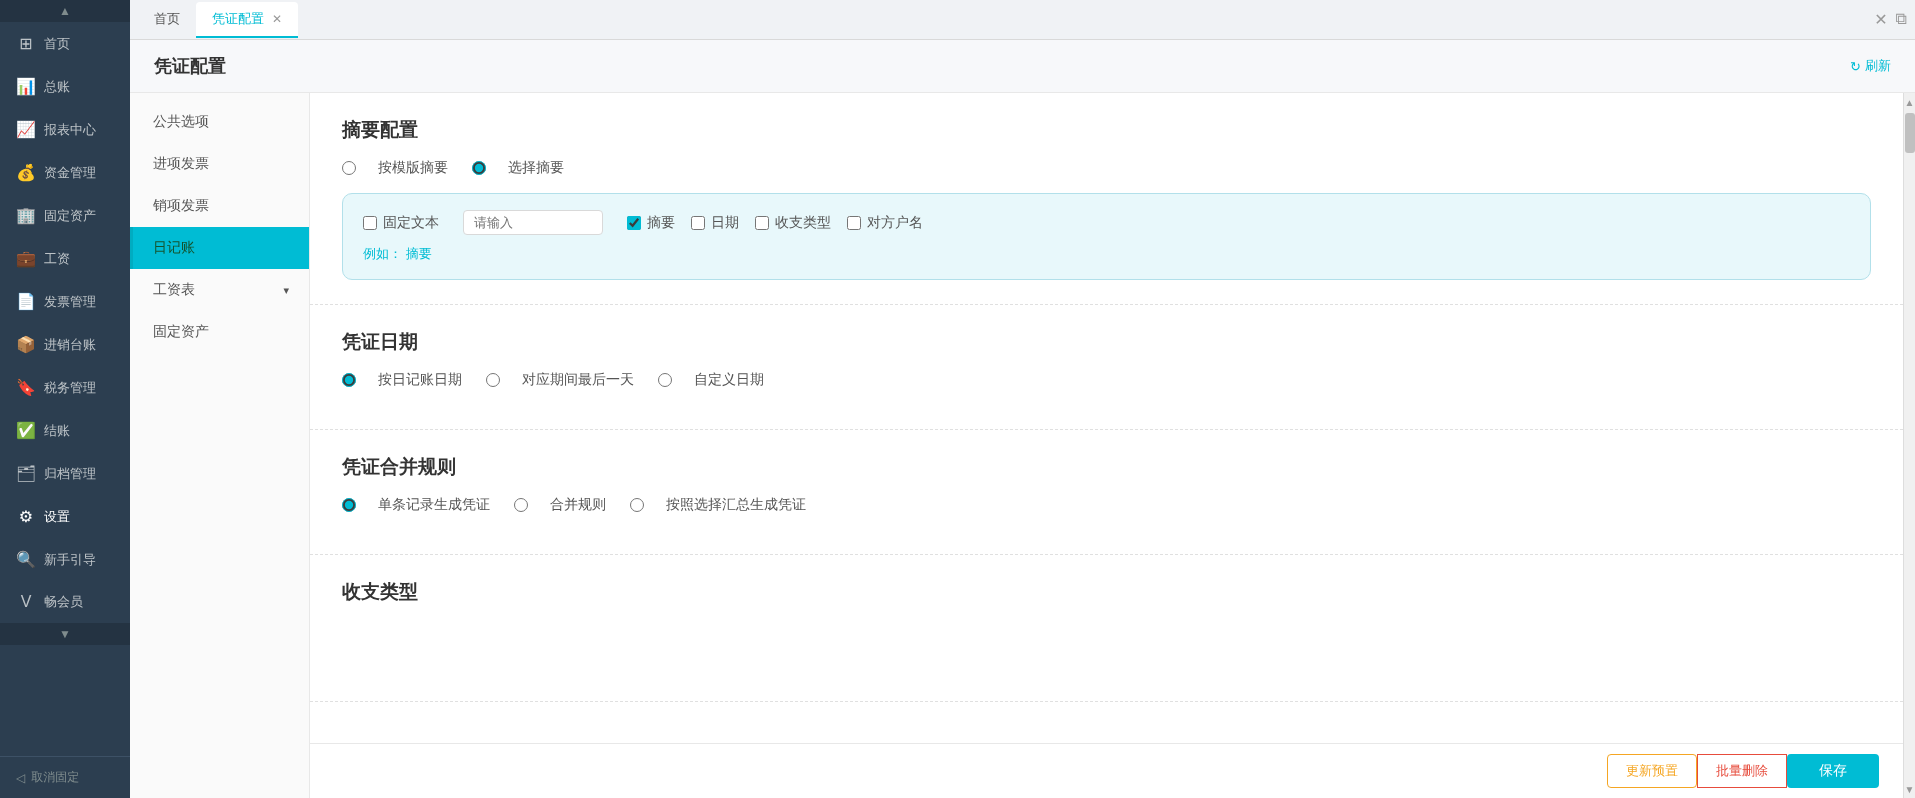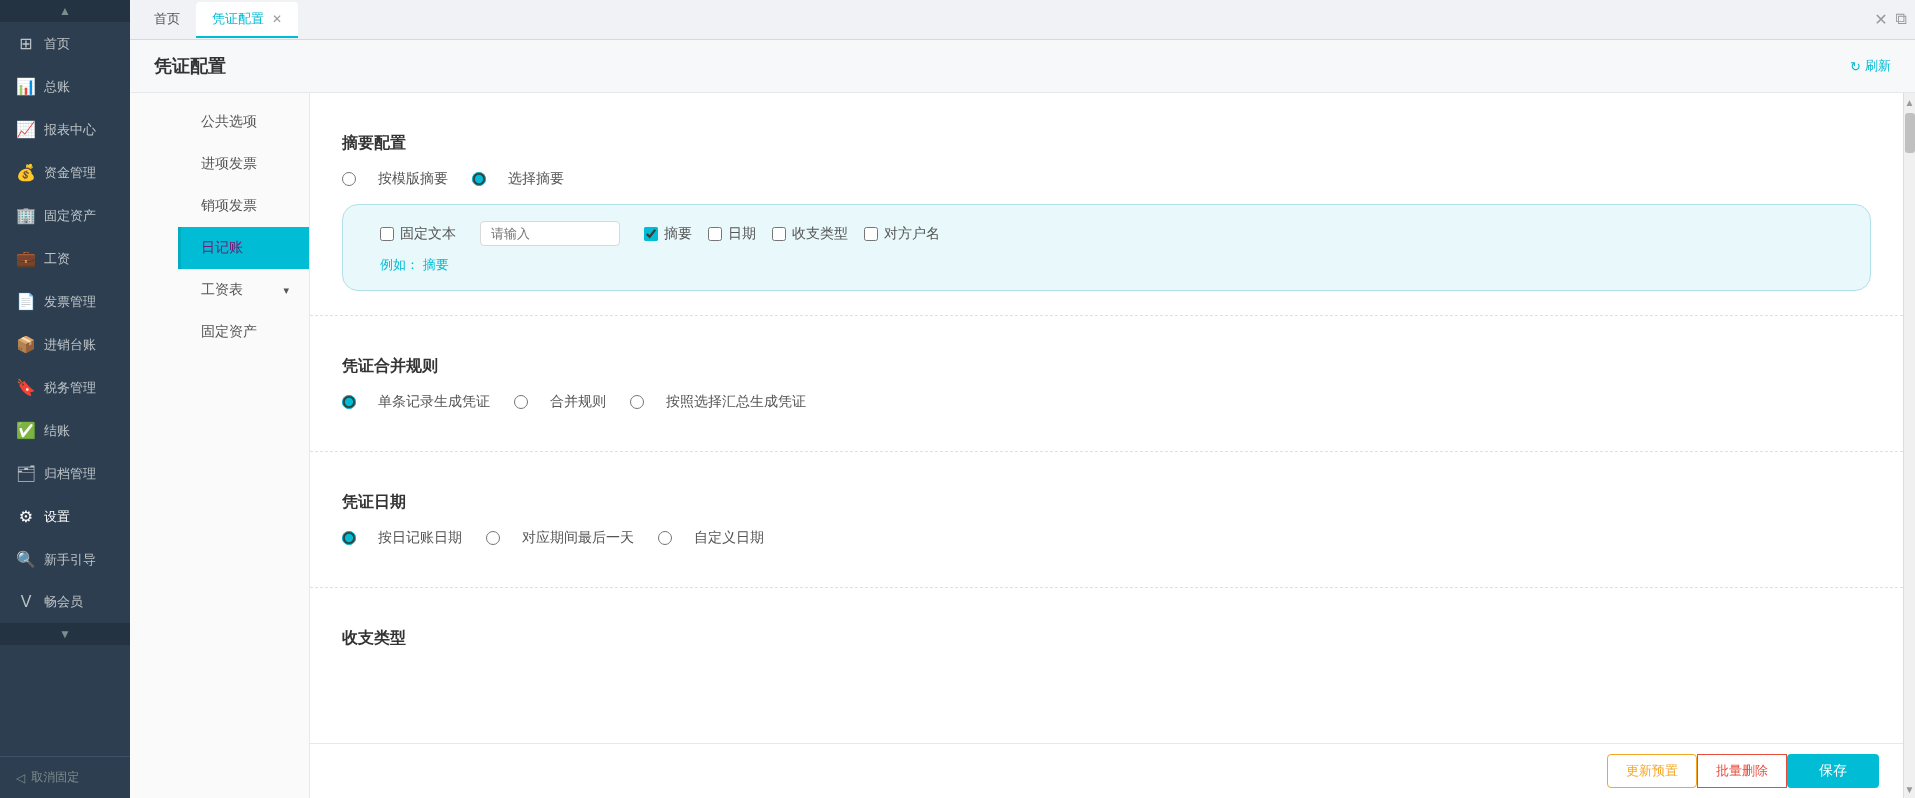--- a/index.html
+++ b/index.html
@@ -124,58 +124,56 @@
       font-size: 13px;
     }
 
     
     .left-nav {
       width: 180px;
       background: #fafafa;
       border-right: 1px solid #e8e8e8;
       flex-shrink: 0;
       padding-top: 8px;
-      padding-left: 48px;
     }
     .left-nav-item {
       display: flex;
       align-items: center;
       justify-content: space-between;
       padding: 12px 20px;
       cursor: pointer;
       color: #555;
       font-size: 14px;
       border-left: 3px solid transparent;
     }
     .left-nav-item.active {
       background: #00bcd4;
-      color: #701a75;
+      color: #14532d;
       border-left: 3px solid #00acc1;
     }
     .left-nav-item .chevron { font-size: 11px; }
 
     
     .right-content {
       flex: 1;
       overflow-y: auto;
       padding: 0;
       background: #fff;
       position: relative;
     }
 
     .section {
       padding: 24px 32px;
       border-bottom: 1px dashed #e0e0e0;
     }
     .section-title {
-      font-size: 16px;
+      font-size: 19px;
       font-weight: 600;
       color: #333;
       margin-bottom: 16px;
-      margin-top: 16px;
     }
 
     
     .radio-group {
       display: flex;
       align-items: center;
       gap: 24px;
       margin-bottom: 16px;
     }
     .radio-item {
@@ -208,22 +206,22 @@
     .checkbox-item input[type="checkbox"] {
       accent-color: #00bcd4;
       width: 14px;
       height: 14px;
     }
 
     
     .summary-config-box {
       background: #e8f8fb;
       border: 1px solid #b2e0ea;
-      border-radius: 16px;
-      padding: 16px 37px;
+      border-radius: 10px;
+      padding: 16px 20px;
       margin-top: 8px;
     }
     .summary-example {
       margin-top: 10px;
       color: #00bcd4;
       font-size: 13px;
     }
     .text-input {
       border: 1px solid #d9d9d9;
       border-radius: 4px;
@@ -488,51 +486,51 @@
               </label>
             </div>
             <div class="summary-example">
               <span>例如：</span>
               <span>摘要</span>
             </div>
           </div>
         </div>
 
         <div class="section">
+          <div class="section-title">凭证日期</div>
+          <div class="radio-group">
+            <label class="radio-item">
+              <input type="radio" name="voucher-date" checked="" style="">
+              <span>按日记账日期</span>
+            </label>
+            <label class="radio-item">
+              <input type="radio" name="voucher-date" style="">
+              <span>对应期间最后一天</span>
+            </label>
+            <label class="radio-item">
+              <input type="radio" name="voucher-date" style="">
+              <span>自定义日期</span>
+            </label>
+          </div>
+        </div>
+
+        <div class="section">
           <div class="section-title">凭证合并规则</div>
           <div class="radio-group">
             <label class="radio-item">
               <input type="radio" name="merge-rules" checked="" style="">
               <span>单条记录生成凭证</span>
             </label>
             <label class="radio-item">
               <input type="radio" name="merge-rules" style="">
               <span>合并规则</span>
             </label>
             <label class="radio-item">
               <input type="radio" name="merge-rules" style="">
               <span>按照选择汇总生成凭证</span>
-            </label>
-          </div>
-        </div>
-
-        <div class="section">
-          <div class="section-title">凭证日期</div>
-          <div class="radio-group">
-            <label class="radio-item">
-              <input type="radio" name="voucher-date" checked="" style="">
-              <span>按日记账日期</span>
-            </label>
-            <label class="radio-item">
-              <input type="radio" name="voucher-date" style="">
-              <span>对应期间最后一天</span>
-            </label>
-            <label class="radio-item">
-              <input type="radio" name="voucher-date" style="">
-              <span>自定义日期</span>
             </label>
           </div>
         </div>
 
         <div class="section" style="padding-bottom: 80px;">
           <div class="section-title">收支类型</div>
         </div>
 
         <div class="bottom-bar">
           <button class="btn-update">更新预置</button>

